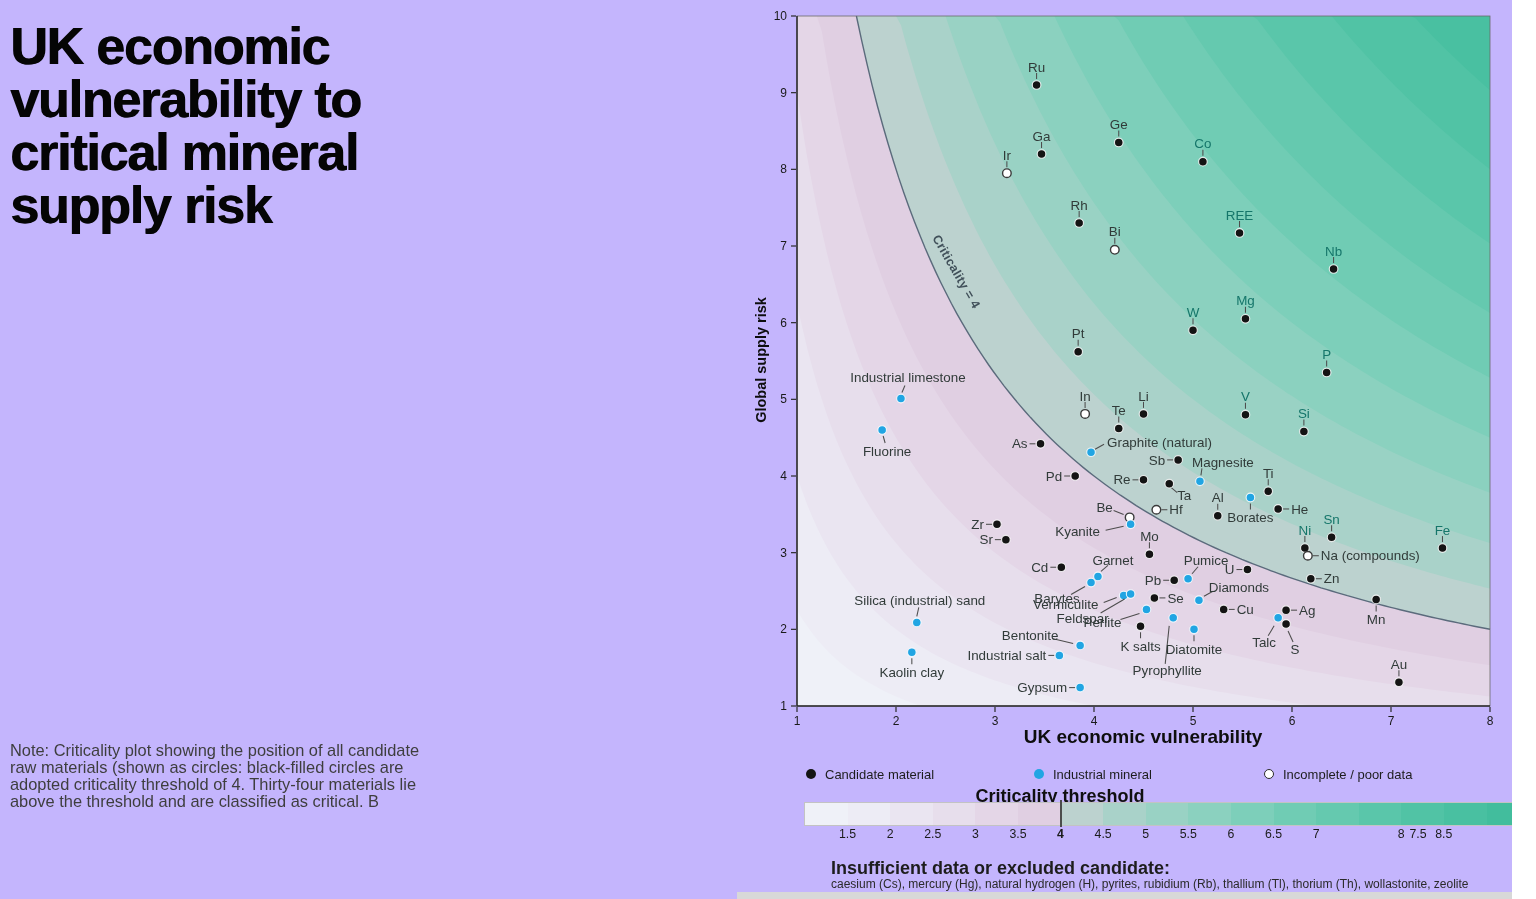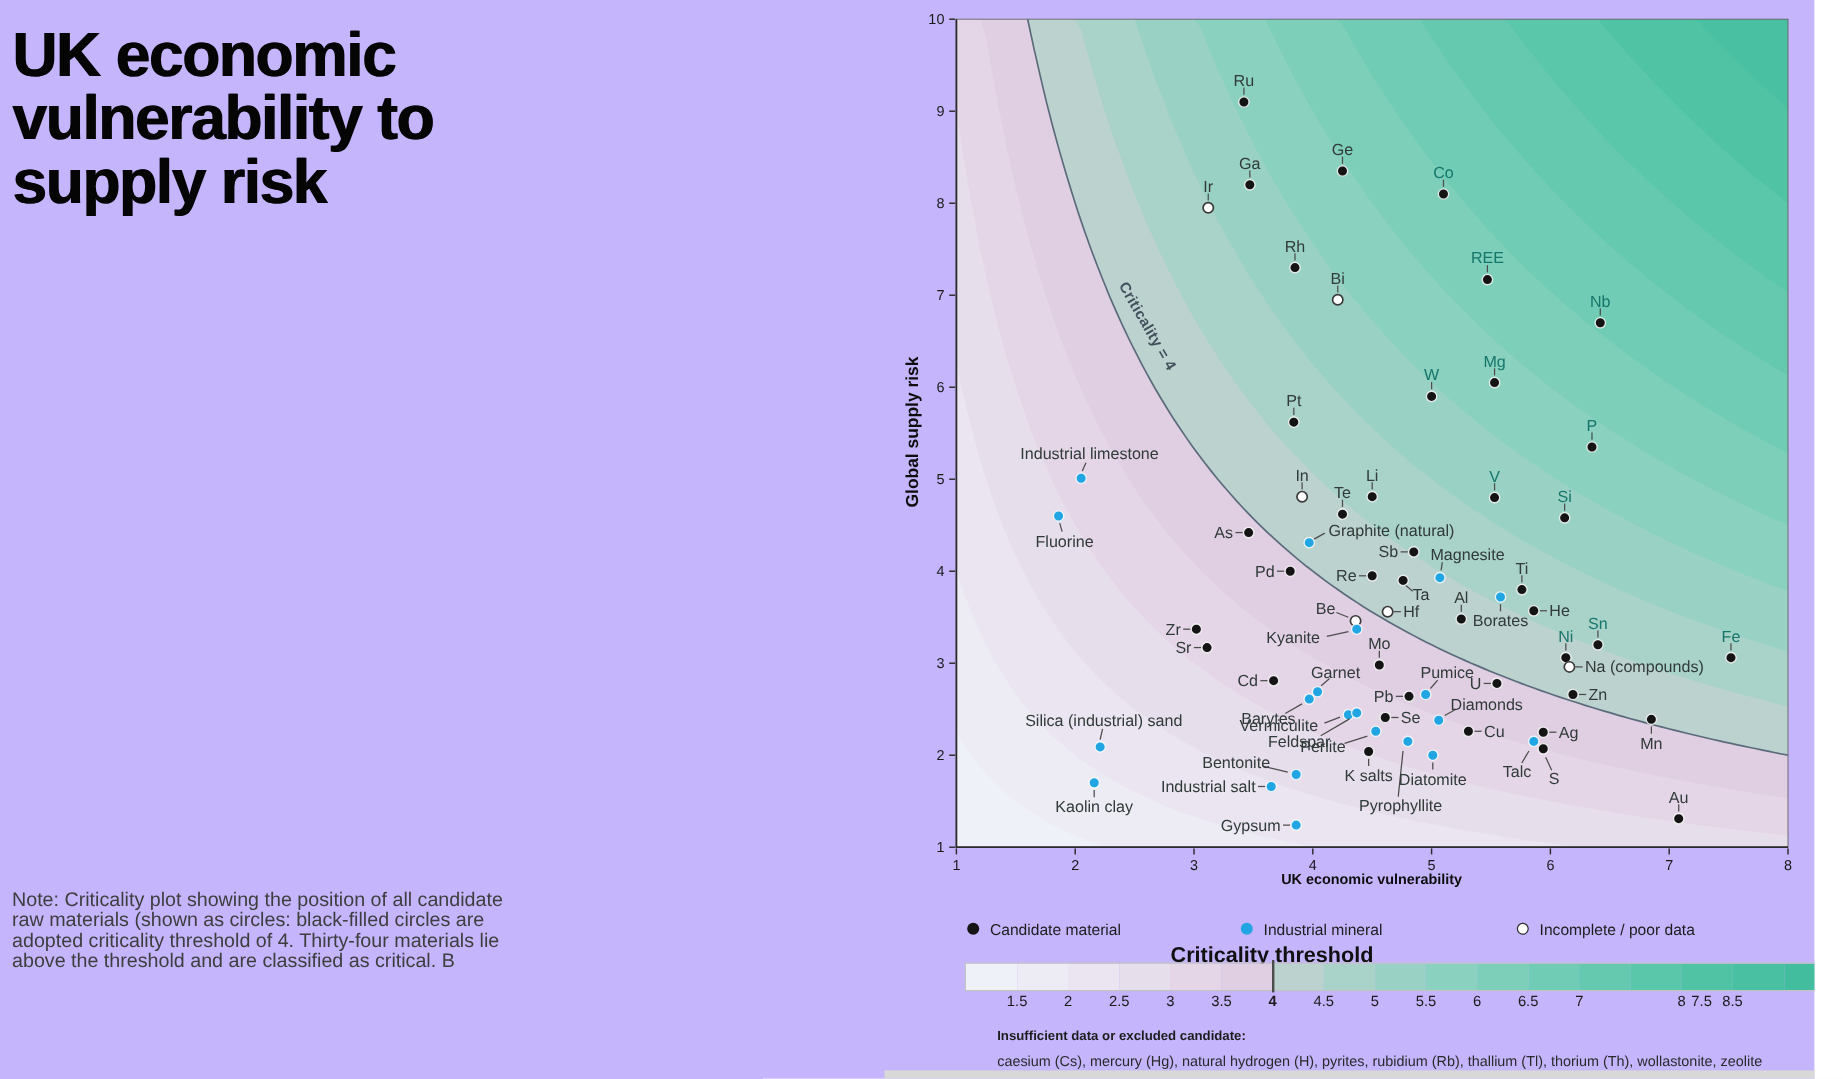--- a/index.html
+++ b/index.html
@@ -9,50 +9,51 @@
   .title{position:absolute;left:10px;top:20px;font-weight:700;color:#050505;
          font-size:52px;line-height:53px;letter-spacing:-1.2px;
          text-shadow:0.9px 0 0 #050505;}
   .title div{white-space:nowrap;}
   .note{position:absolute;left:10px;top:742px;color:#3e3e3e;font-size:16.4px;line-height:17px;}
   .note div{white-space:nowrap;}
   .source{position:absolute;left:10px;top:866px;color:#3e3e3e;font-size:16.4px;white-space:nowrap;}
   
   svg{position:absolute;left:0;top:0;font-family:"Liberation Sans",sans-serif;}
   .xaxis-title{position:absolute;left:943px;top:726px;width:400px;text-align:center;
-               font-size:12px;font-weight:700;color:#0e0e0e;}
+               font-size:19px;font-weight:700;color:#0e0e0e;}
   .yaxis-title{position:absolute;left:661px;top:352px;width:200px;text-align:center;
                font-size:14.5px;font-weight:700;color:#0e0e0e;
                transform:rotate(-90deg);}
   .legend-item{position:absolute;top:766px;height:16px;display:flex;align-items:center;
                font-size:13px;color:#1d1d1d;white-space:nowrap;}
   .dot{width:10px;height:10px;border-radius:50%;margin-right:9px;flex:none;}
   .dot.candidate{background:#141414;}
   .dot.industrial{background:#21a5e3;}
   .dot.poor{background:#fff;border:1.6px solid #2c2c2c;width:8px;height:8px;}
   .scale-title{position:absolute;left:860px;top:786px;width:400px;text-align:center;
                font-size:18px;font-weight:700;color:#101010;}
   #scalebar{position:absolute;left:805px;top:803px;width:724px;height:22px;display:flex;
             outline:1px solid #c3c3c3;}
   #scalebar div{flex:1 1 0;}
   #scale-divider{position:absolute;left:1059.5px;top:800px;width:2px;height:27px;background:#4c4c4c;}
   .scale-label{position:absolute;top:827px;font-size:12.3px;color:#1b1b1b;transform:translateX(-50%);}
   .scale-label.bold{font-weight:700;}
-  .insuff-title{position:absolute;left:831px;top:858px;font-size:11px;font-weight:700;color:#1d1d1d;}
+  .insuff-title{position:absolute;left:831px;top:858px;font-size:18px;font-weight:700;color:#1d1d1d;}
   .insuff-items{position:absolute;left:831px;top:877px;font-size:12px;color:#2a2a2a;white-space:nowrap;}
   .bottom-strip{position:absolute;left:737px;top:892px;width:799px;height:7px;background:#d8d8d8;}
 </style>
 </head>
 <body>
 
 <div id="canvas">
 
   <div class="title">
     <div>UK economic</div>
     <div>vulnerability to</div>
+    <div>critical mineral</div>
     <div>supply risk</div>
   </div>
 
   <div class="note">
     <div>Note: Criticality plot showing the position of all candidate</div>
     <div>raw materials (shown as circles: black-filled circles are</div>
     <div>adopted criticality threshold of 4. Thirty-four materials lie</div>
     <div>above the threshold and are classified as critical. B</div>
   </div>
 

